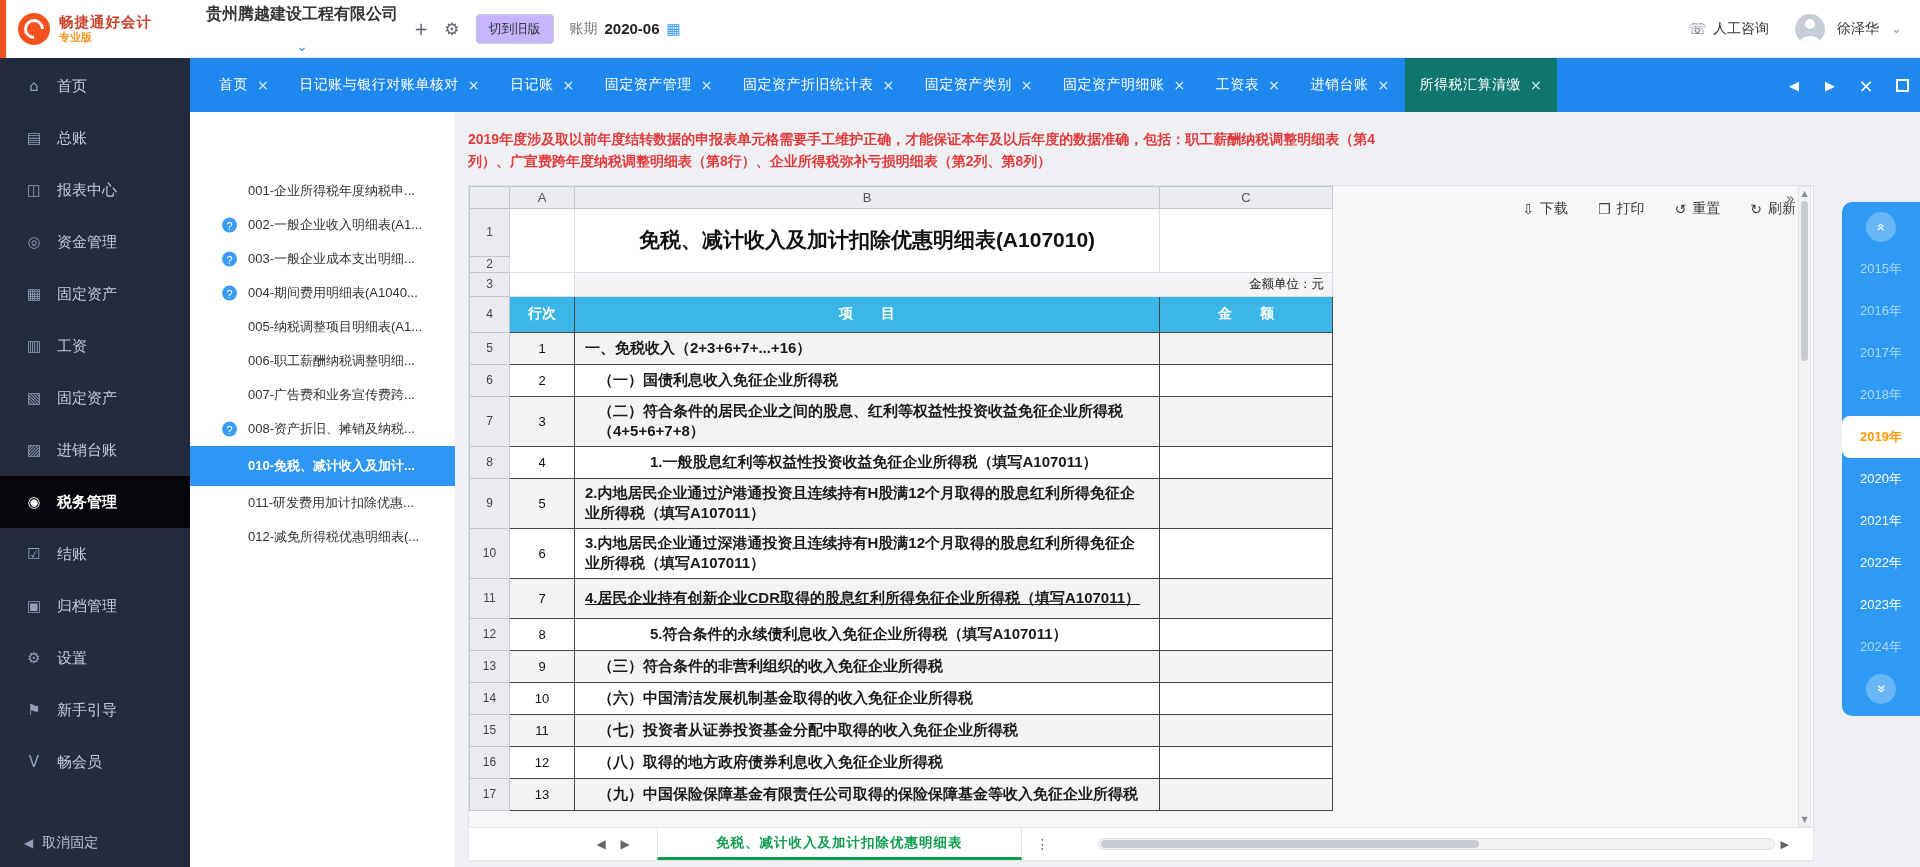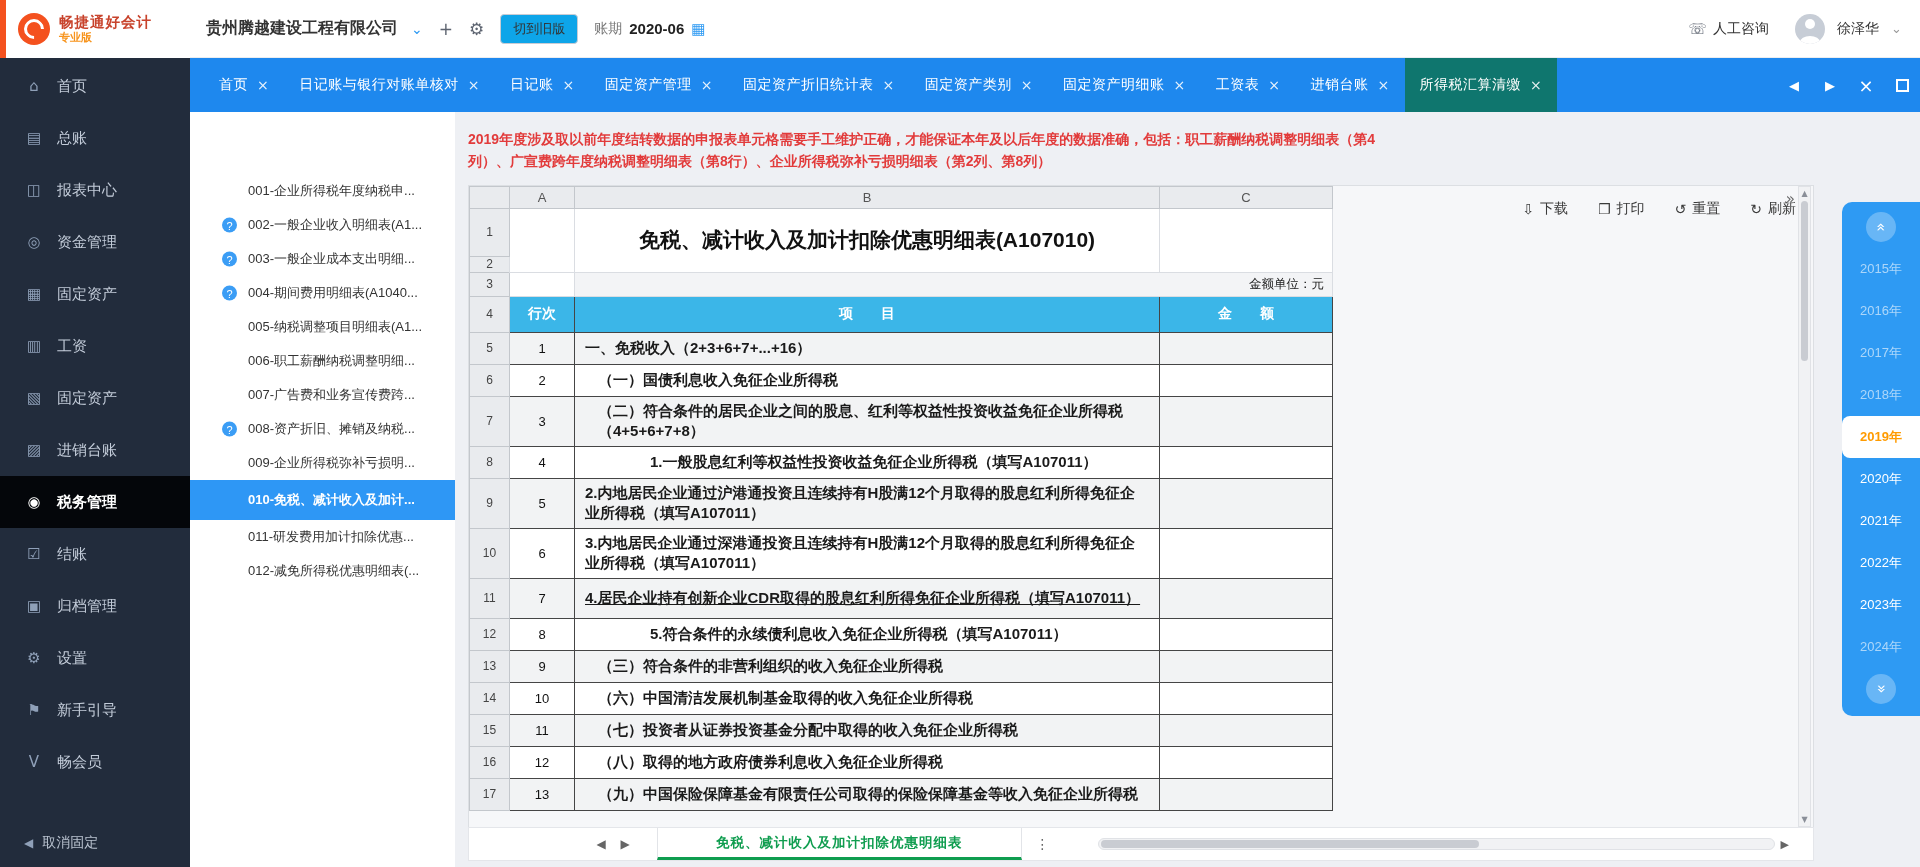--- a/index.html
+++ b/index.html
@@ -20,25 +20,25 @@
   .nav-item .nav-ico { width:20px; text-align:center; font-size:15px; color:#8fa0b8; font-family:"DejaVu Sans",sans-serif; }
   .nav-item.active { background:#04060a; color:#fff; font-weight:bold; }
   .nav-item.active .nav-ico { color:#fff; }
   .sidebar-foot { margin-top:auto; height:48px; display:flex; align-items:center; gap:9px; padding-left:24px; color:#b9c2cf; font-size:14px; cursor:pointer; }
   .sidebar-foot .nav-ico { font-size:12px; color:#8fa0b8; }
 
   
   .main { flex:1; display:flex; flex-direction:column; min-width:0; }
 
   .topbar { height:58px; background:#fff; display:flex; align-items:center; padding:0 18px 0 16px; gap:16px; border-bottom:1px solid #ebedf0; flex-shrink:0; }
-  .company { display:flex; align-items:center; gap:13px; cursor:pointer; }
+  .company { display:flex; align-items:center; gap:13px; cursor:pointer;flex-direction:column; }
   .company-name { font-size:16px; font-weight:bold; color:#333; }
   .chev-blue { color:#2e9af3; font-size:14px; font-family:"DejaVu Sans",sans-serif; }
   .icon-btn { color:#5d6470; font-size:17px; cursor:pointer; font-family:"DejaVu Sans",sans-serif; }
-  .btn-old { border:1px solid #c9ccd4; border-radius:4px; padding:5px 12px; font-size:13px; color:#333; background:#0ea5e9; cursor:pointer; }
+  .btn-old { border:1px solid #c9ccd4; border-radius:4px; padding:5px 12px; font-size:13px; color:#333; background:#c4b5fd; cursor:pointer; }
   .period { display:flex; align-items:center; gap:7px; cursor:pointer; }
   .period-label { color:#777; font-size:14px; }
   .period-value { color:#222; font-size:15px; font-weight:bold; }
   .cal-ico { color:#2e9af3; font-size:15px; font-family:"DejaVu Sans",sans-serif; }
   .topbar-right { margin-left:auto; display:flex; align-items:center; gap:12px; }
   .support { display:flex; align-items:center; gap:6px; font-size:14px; color:#333; cursor:pointer; }
   .support .ph { color:#5d6470; font-size:15px; font-family:"DejaVu Sans",sans-serif; }
   .avatar { width:30px; height:30px; border-radius:50%; background:#c7cdd6; position:relative; overflow:hidden; margin-left:14px; cursor:pointer; }
   .avatar::before { content:""; position:absolute; top:5px; left:50%; transform:translateX(-50%); width:10px; height:10px; border-radius:50%; background:#fff; }
   .avatar::after { content:""; position:absolute; bottom:-4px; left:50%; transform:translateX(-50%); width:20px; height:12px; border-radius:50% 50% 0 0; background:#fff; }
@@ -291,23 +291,20 @@
           <div class="report-item">
             <span class="report-item-label">006-职工薪酬纳税调整明细...</span>
           </div>
           <div class="report-item">
             <span class="report-item-label">007-广告费和业务宣传费跨...</span>
           </div>
           <div class="report-item">
             <span class="q-badge">?</span>
             <span class="report-item-label">008-资产折旧、摊销及纳税...</span>
           </div>
-          <div class="report-item">
-            <span class="report-item-label">009-企业所得税弥补亏损明...</span>
-          </div>
           <div class="report-item active">
             <span class="report-item-label">010-免税、减计收入及加计...</span>
           </div>
           <div class="report-item">
             <span class="report-item-label">011-研发费用加计扣除优惠...</span>
           </div>
           <div class="report-item">
             <span class="report-item-label">012-减免所得税优惠明细表(...</span>
           </div>
         </aside>

